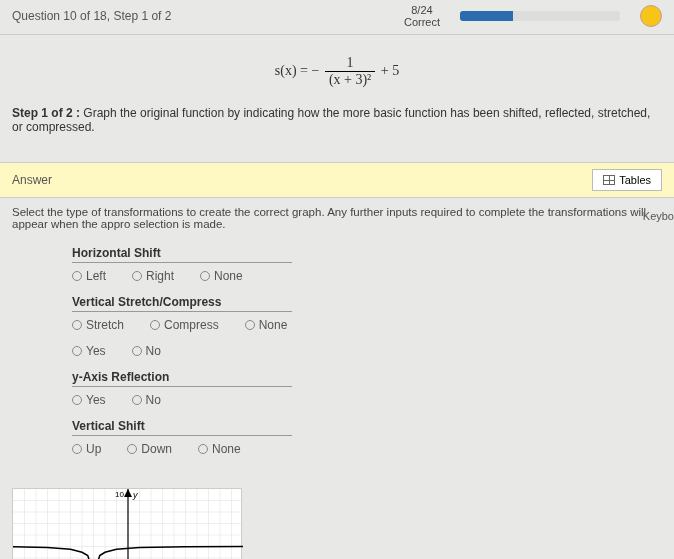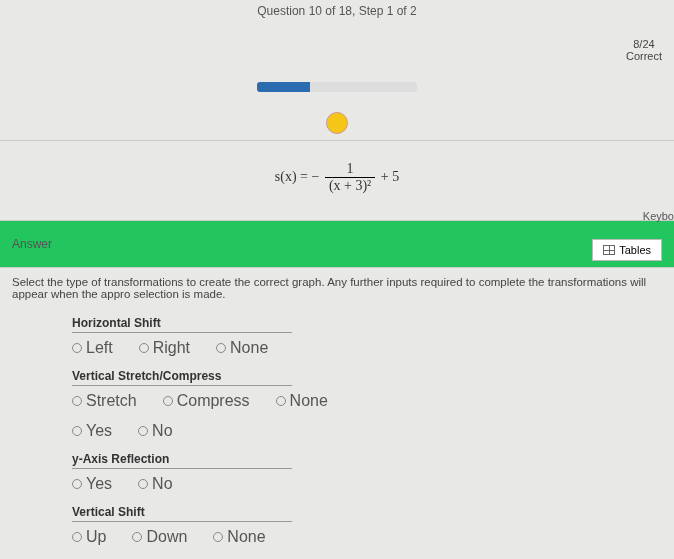--- a/index.html
+++ b/index.html
@@ -1,40 +1,40 @@
 <!DOCTYPE html>
 <html><head>
 <meta charset="utf-8">
 <style>
 * { box-sizing: border-box; margin: 0; padding: 0; }
 body { font-family: Arial, sans-serif; background: #e8e8e6; width: 674px; height: 559px; overflow: hidden; font-size: 12px; color: #333; }
-.header { display: flex; align-items: center; padding: 4px 12px; gap: 20px; flex-direction: column; }
+.header { display: flex; align-items: center; padding: 4px 12px; gap: 20px; }
 .qtitle { font-size: 12px; color: #555; }
 .score-box { margin-left: auto; text-align: center; font-size: 11px; color: #444; }
 .progress { width: 160px; height: 10px; background: #ddd; border-radius: 3px; overflow: hidden; }
 .progress-fill { height: 100%; background: #2b6cb0; width: 33%; }
 .badge { width: 22px; height: 22px; border-radius: 50%; background: #f5c518; border: 1px solid #c99; }
 .divider { border-top: 1px solid #ccc; margin: 2px 0; }
 .content { padding: 8px 12px; }
 .prompt { color: #444; margin-bottom: 8px; }
 .equation { text-align: center; font-family: 'Times New Roman', serif; font-size: 14px; margin: 10px 0 18px; }
 .frac { display: inline-block; vertical-align: middle; text-align: center; margin: 0 2px; }
 .frac .num { display: block; border-bottom: 1px solid #000; padding: 0 4px; }
 .frac .den { display: block; padding: 0 4px; }
 .step { color: #333; margin-bottom: 20px; }
 .step b { font-weight: bold; }
-.answer-bar { display: flex; align-items: center; border-top: 1px solid #ccc; border-bottom: 1px solid #ccc; padding: 6px 12px; background: #22c55e; }
+.answer-bar { display: flex; align-items: center; border-top: 1px solid #ccc; border-bottom: 1px solid #ccc; padding: 6px 12px; background: #fef9c3; }
 .answer-label { color: #555; }
-.tables-btn { margin-left: auto; padding: 4px 10px; background: #fff; border: 1px solid #bbb; font-size: 11px; cursor: pointer; display: flex; align-items: center; gap: 4px; margin-top: 12px; }
+.tables-btn { margin-left: auto; padding: 4px 10px; background: #fff; border: 1px solid #bbb; font-size: 11px; cursor: pointer; display: flex; align-items: center; gap: 4px; }
 .kb { position: absolute; right: 0; top: 210px; font-size: 11px; color: #555; }
 .instr { padding: 8px 12px; color: #444; font-size: 11.5px; }
 .main { display: flex; padding: 0 12px; gap: 20px; flex-direction: column; }
 .controls { width: 280px; padding-left: 60px; }
 .section-title { font-weight: bold; border-bottom: 1px solid #999; padding-bottom: 2px; margin: 8px 0 6px; font-size: 12px; color: #333; }
-.opts { display: flex; gap: 26px; margin-bottom: 12px; font-size: 16px; color: #555; }
+.opts { display: flex; gap: 26px; margin-bottom: 12px; font-size: 12px; color: #555; }
 .opt { display: flex; align-items: center; gap: 4px; cursor: pointer; }
 .radio { width: 10px; height: 10px; border: 1px solid #888; border-radius: 50%; display: inline-block; }
 .graph-area { flex: 1; position: relative; }
 .zoom-btn { padding: 4px 14px; background: #fff; border: 1px solid #bbb; font-size: 11px; cursor: pointer; float: right; margin-bottom: 6px; }
 .graph { width: 230px; height: 230px; background: #fff; border: 1px solid #ccc; clear: both; position: relative; }
 svg.grid { position: absolute; top: 0; left: 0; }
 .icon-table { width: 12px; height: 10px; border: 1px solid #666; display: inline-block; position: relative; }
 .icon-table::before { content:''; position:absolute; top:4px; left:0; right:0; border-top:1px solid #666;}
 .icon-table::after { content:''; position:absolute; left:5px; top:0; bottom:0; border-left:1px solid #666;}
 </style>
@@ -55,20 +55,23 @@
 <div class="divider"></div>
 
 <div class="content">
   <div class="equation">
     <span>s(x) = −</span>
     <span class="frac">
       <span class="num">1</span>
       <span class="den">(x + 3)²</span>
     </span>
     <span> + 5</span>
+  </div>
+  <div class="step">
+    <b>Step 1 of 2 :</b><span> Graph the original function by indicating how the more basic function has been shifted, reflected, stretched, or compressed.</span>
   </div>
 </div>
 
 <div class="answer-bar">
   <div class="answer-label">Answer</div>
   <button class="tables-btn">
     <span class="icon-table"></span>
     <span>Tables</span>
   </button>
 </div>

